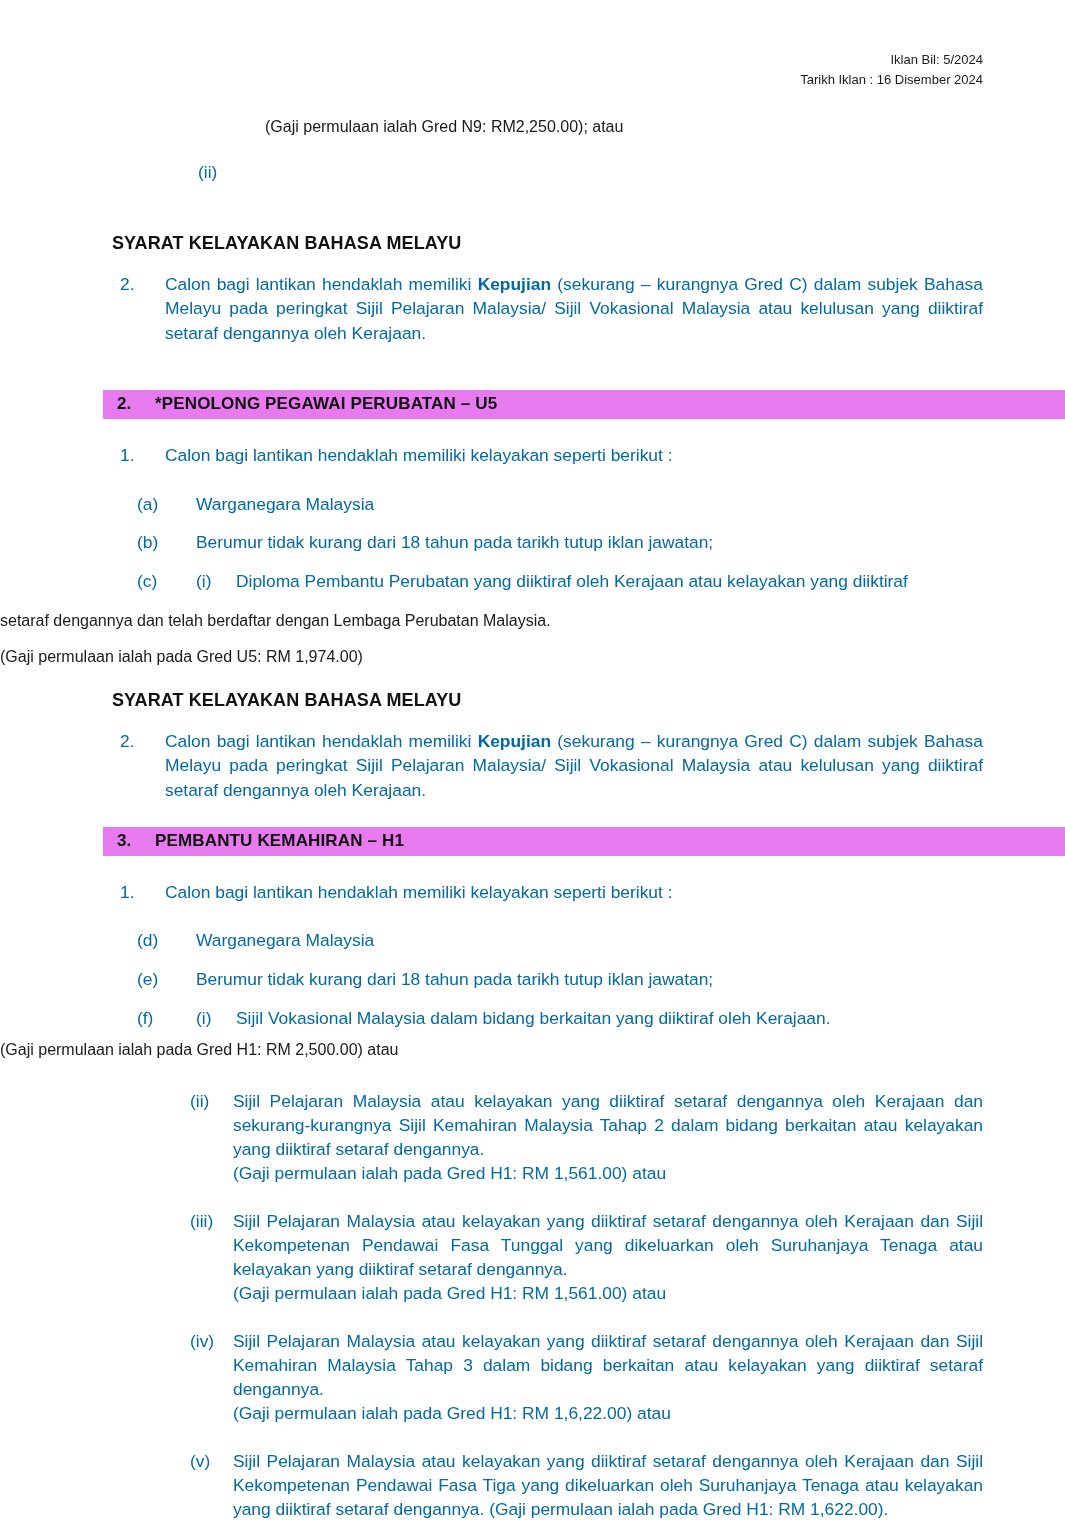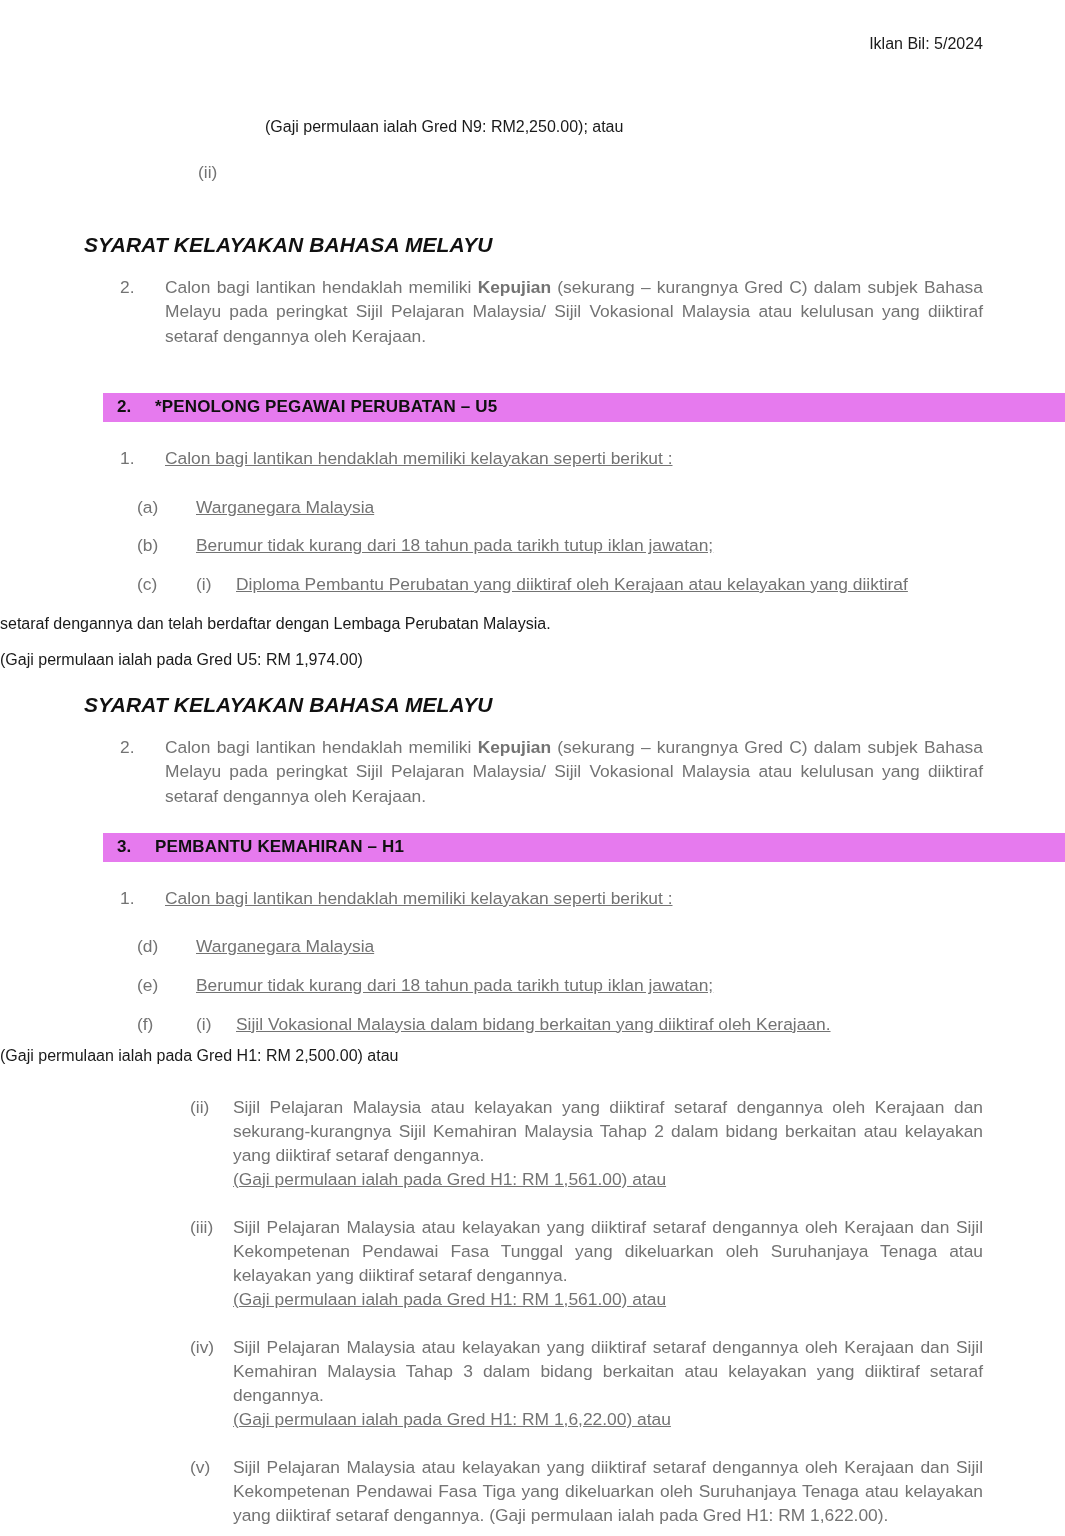--- a/index.html
+++ b/index.html
@@ -16,55 +16,55 @@
     width: 1065px;
     height: 1536px;
     background: #ffffff;
     overflow: hidden;
     box-sizing: border-box;
   }
 
   
   .doc-header {
     position: absolute;
-    top: 32px;
+    top: 50px;
     right: 82px;
     text-align: right;
-    font-size: 16px;
+    font-size: 13px;
     line-height: 1.55;
     color: #1b1b1b;
   }
   .doc-header div { white-space: nowrap; }
 
   
   .content {
     position: absolute;
     left: 0;
     top: 118px;
     width: 1065px;
   }
 
   
   .row {
     display: flex;
     align-items: flex-start;
     font-size: 17.4px;
     line-height: 1.42;
-    color: #737373;
+    color: #0369a1;
   }
   .marker {
     flex: 0 0 auto;
     text-align: left;
   }
   .body-text {
     flex: 1 1 auto;
     text-align: justify;
     text-justify: inter-word;
   }
-  .body-text.nojust { text-align: left; text-decoration: underline; }
+  .body-text.nojust { text-align: left; }
   .sp-10 { height: 10px; }
   .sp-14 { height: 14px; }
   .sp-18 { height: 18px; }
   .sp-24 { height: 24px; }
   .sp-30 { height: 30px; }
 
   
   .ind-265 { padding-left: 265px; padding-right: 82px; }
   .ind-roman { padding-left: 198px; padding-right: 82px; }
   .ind-roman .marker { width: 67px; }
@@ -79,26 +79,25 @@
   .sub-roman-row .marker-a { width: 59px; flex: 0 0 auto; }
   .sub-roman-row .marker-r { width: 40px; flex: 0 0 auto; }
 
   .deep-row { padding-right: 82px; }
 
   .roman2-row { padding-left: 190px; padding-right: 82px; }
   .roman2-row .marker { width: 43px; }
 
   
   .syarat {
-    padding-left: 84px;
-    font-size: 21px;
+    padding-left: 112px;
+    font-size: 18px;
     font-weight: bold;
     letter-spacing: 0.1px;
     color: #111111;
-    font-style: italic;
   }
 
   .pink-bar {
     margin-left: 103px;
     width: 976px;
     background: #e67aee;
     box-sizing: border-box;
     padding: 4px 0 5px 14px;
     font-size: 17px;
     font-weight: bold;
@@ -112,20 +111,21 @@
 
   .tight { line-height: 1.38; }
 </style>
 </head>
 <body>
 
 <div class="page">
 
   <div class="doc-header">
     <div>Iklan Bil: 5/2024</div>
+    <div>Tarikh Iklan : 16 Disember 2024</div>
   </div>
 
   <div class="content">
 
     <div class="ind-265">
       <span>(Gaji permulaan ialah Gred N9: RM2,250.00); atau</span>
     </div>
 
     <div class="sp-24"></div>
 

